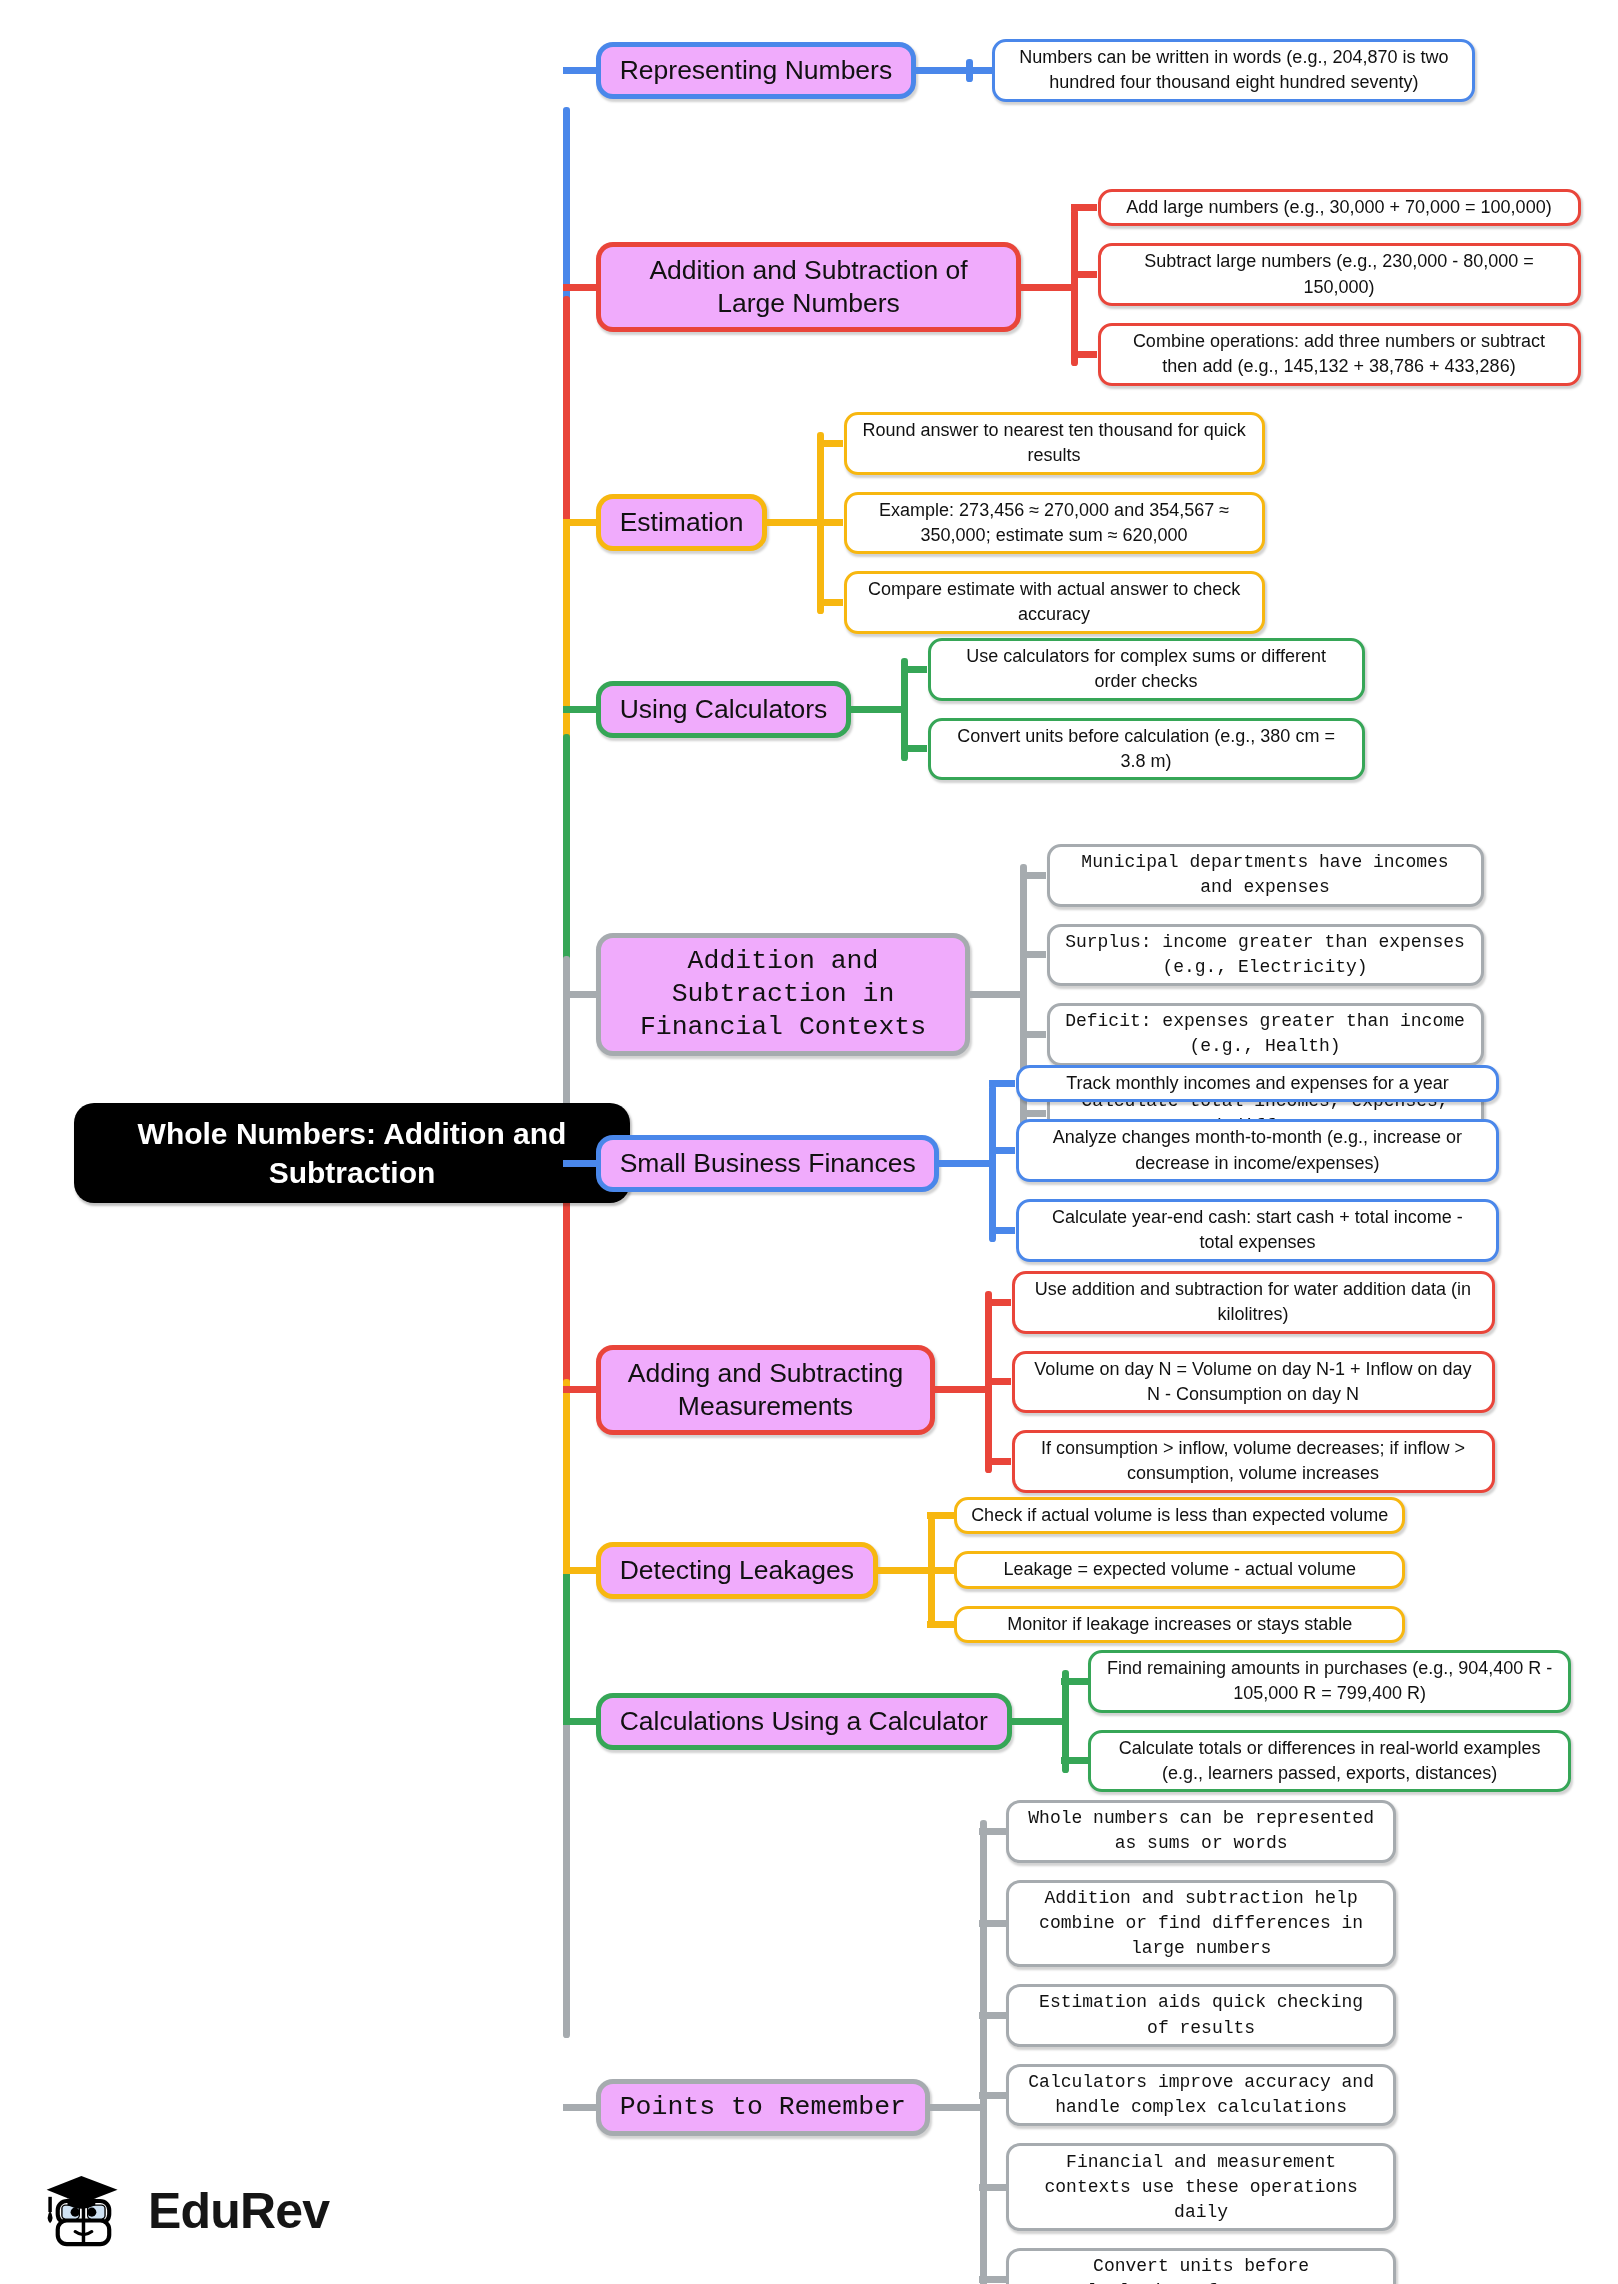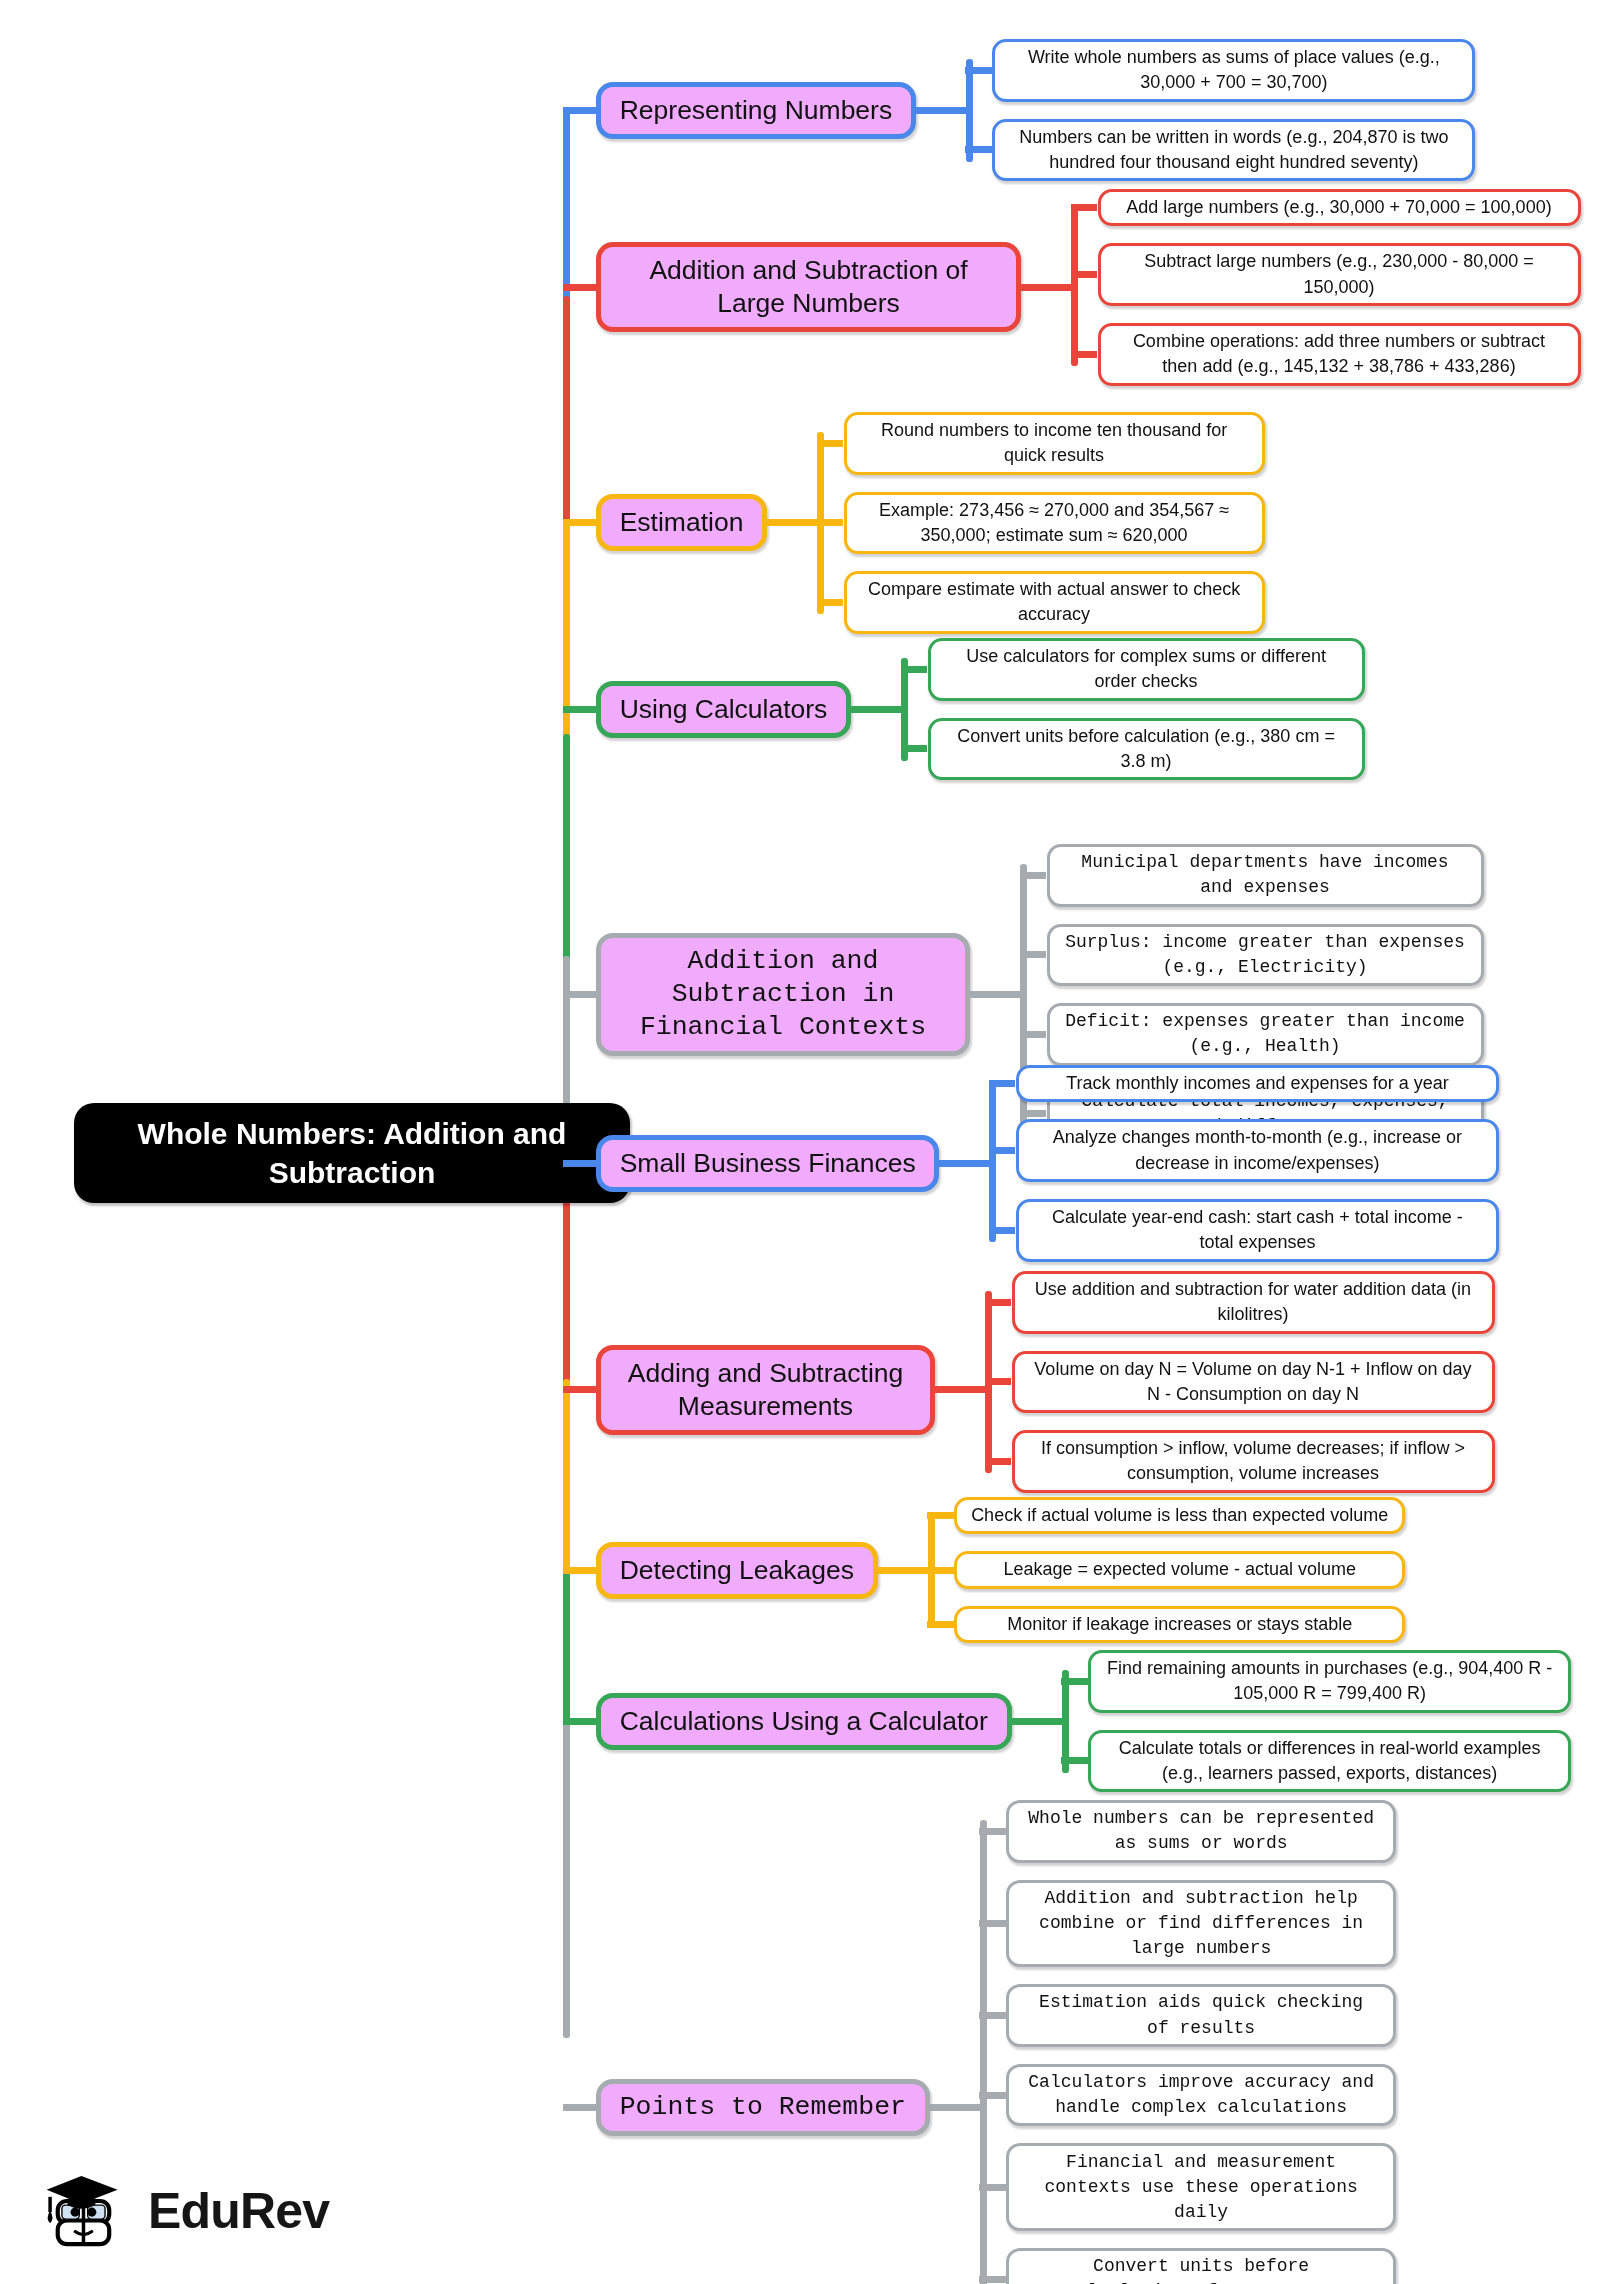--- a/index.html
+++ b/index.html
@@ -95,38 +95,37 @@
   <div class="seg sgray" style="top:1718px;height:320px;"></div>
   <div class="root-link"></div>
 
   <div class="root">Whole Numbers: Addition and Subtraction</div>
 
   <div id="branches">
 
     <div class="branch b-blue">
       <div class="topic">Representing Numbers</div>
       <div class="children">
-        <div class="child">Write whole numbers as sums of place values (e.g., 30,000 + 700 = 30,700)</div>
         <div class="child">Numbers can be written in words (e.g., 204,870 is two hundred four thousand eight hundred seventy)</div>
       </div>
     </div>
 
     <div class="branch b-red">
       <div class="topic">Addition and Subtraction of Large Numbers</div>
       <div class="children">
         <div class="child">Add large numbers (e.g., 30,000 + 70,000 = 100,000)</div>
         <div class="child">Subtract large numbers (e.g., 230,000 - 80,000 = 150,000)</div>
         <div class="child">Combine operations: add three numbers or subtract then add (e.g., 145,132 + 38,786 + 433,286)</div>
       </div>
     </div>
 
     <div class="branch b-yellow">
       <div class="topic">Estimation</div>
       <div class="children">
-        <div class="child">Round numbers to income ten thousand for quick results</div>
+        <div class="child">Round answer to nearest ten thousand for quick results</div>
         <div class="child">Example: 273,456 ≈ 270,000 and 354,567 ≈ 350,000; estimate sum ≈ 620,000</div>
         <div class="child">Compare estimate with actual answer to check accuracy</div>
       </div>
     </div>
 
     <div class="branch b-green">
       <div class="topic">Using Calculators</div>
       <div class="children">
         <div class="child">Use calculators for complex sums or different order checks</div>
         <div class="child">Convert units before calculation (e.g., 380 cm = 3.8 m)</div>

